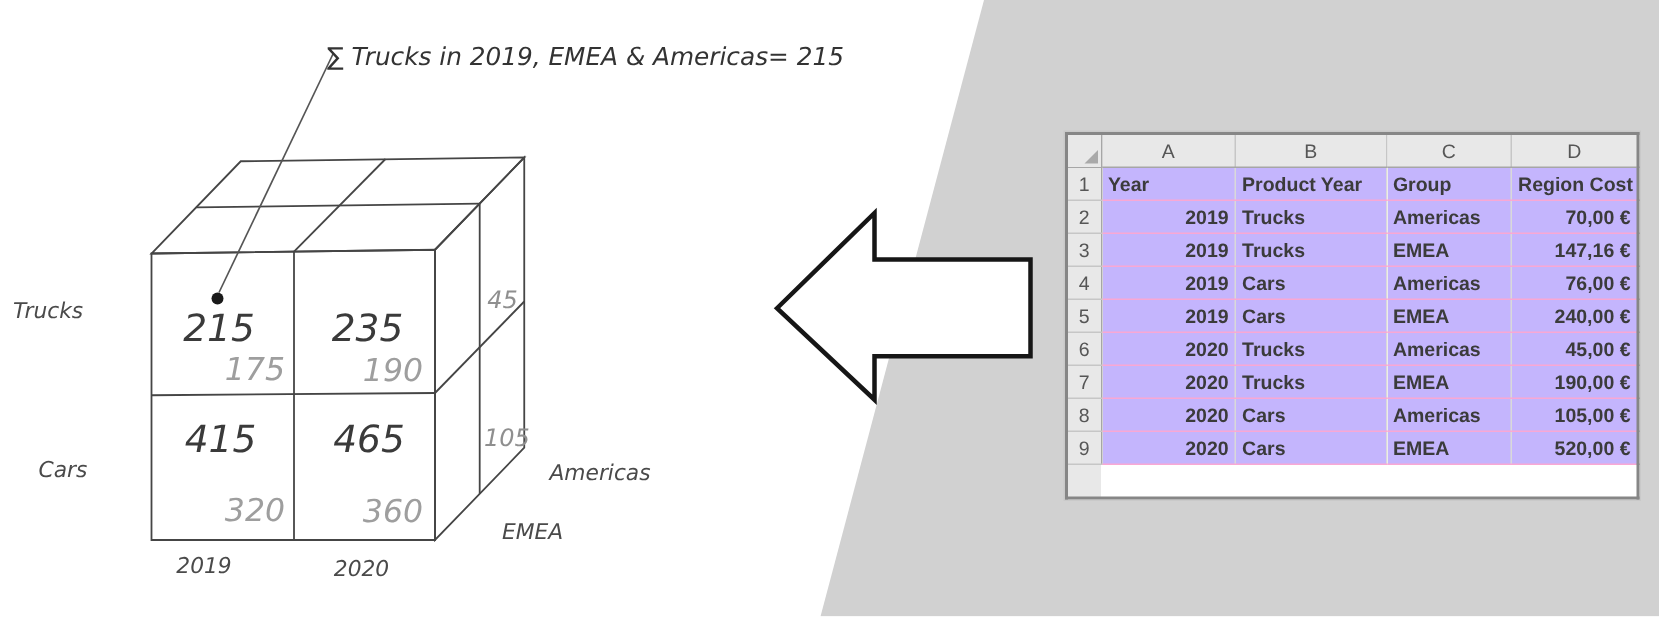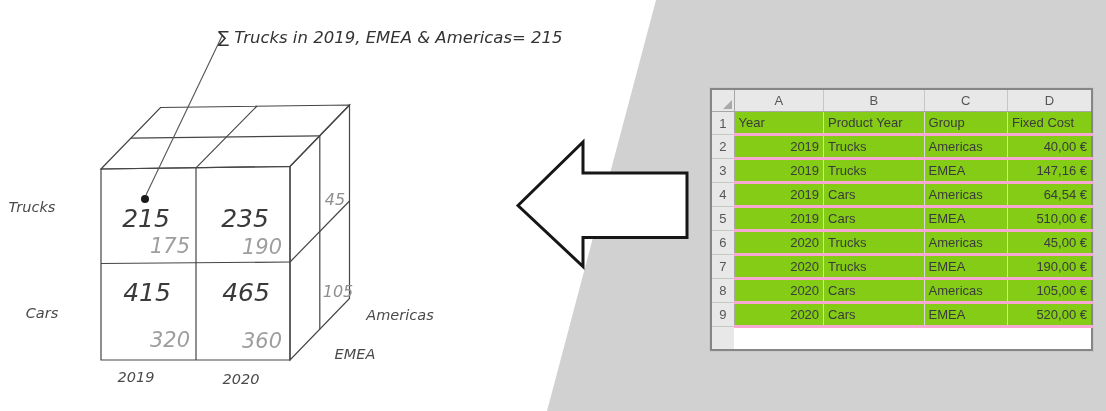--- a/index.html
+++ b/index.html
@@ -46,22 +46,22 @@
   .corner .tri {
     position:absolute; right:2px; bottom:2px; width:0; height:0;
     border-left:9px solid transparent; border-bottom:9px solid #a9a9a9;
   }
   .rownum {
     background:#e8e8e8; color:#565656; font-weight:400;
     text-align:center; font-size:12.5px;
     border-right:1px solid #a6a6a6; border-bottom:1px solid #c6c6c6;
   }
   .cell {
-    border-right:1px solid #d9d9d9; border-bottom:3px solid #f9a8d4;
-    font-weight:400; color:#3b3b3b; background:#84cc16;
+    border-right:1px solid #d9d9d9; border-bottom:1px solid #f9a8d4;
+    font-weight:700; color:#3b3b3b; background:#c4b5fd;
   }
   .ar { text-align:right; }
   .al { text-align:left; }
   .fillrow td { height:5px; border:none; }
   .fillnum { background:#e8e8e8; border-right:1px solid #a6a6a6; }
 </style>
 </head>
 <body>
 
 <div id="canvas">
@@ -126,49 +126,49 @@
       <th class="colhead">A</th>
       <th class="colhead">B</th>
       <th class="colhead">C</th>
       <th class="colhead">D</th>
     </tr>
     <tr>
       <td class="rownum">1</td>
       <td class="cell al">Year</td>
       <td class="cell al">Product Year</td>
       <td class="cell al">Group</td>
-      <td class="cell al">Fixed Cost</td>
+      <td class="cell al">Region Cost</td>
     </tr>
     <tr>
       <td class="rownum">2</td>
       <td class="cell ar">2019</td>
       <td class="cell al">Trucks</td>
       <td class="cell al">Americas</td>
-      <td class="cell ar">40,00 €</td>
+      <td class="cell ar">70,00 €</td>
     </tr>
     <tr>
       <td class="rownum">3</td>
       <td class="cell ar">2019</td>
       <td class="cell al">Trucks</td>
       <td class="cell al">EMEA</td>
       <td class="cell ar">147,16 €</td>
     </tr>
     <tr>
       <td class="rownum">4</td>
       <td class="cell ar">2019</td>
       <td class="cell al">Cars</td>
       <td class="cell al">Americas</td>
-      <td class="cell ar">64,54 €</td>
+      <td class="cell ar">76,00 €</td>
     </tr>
     <tr>
       <td class="rownum">5</td>
       <td class="cell ar">2019</td>
       <td class="cell al">Cars</td>
       <td class="cell al">EMEA</td>
-      <td class="cell ar">510,00 €</td>
+      <td class="cell ar">240,00 €</td>
     </tr>
     <tr>
       <td class="rownum">6</td>
       <td class="cell ar">2020</td>
       <td class="cell al">Trucks</td>
       <td class="cell al">Americas</td>
       <td class="cell ar">45,00 €</td>
     </tr>
     <tr>
       <td class="rownum">7</td>

